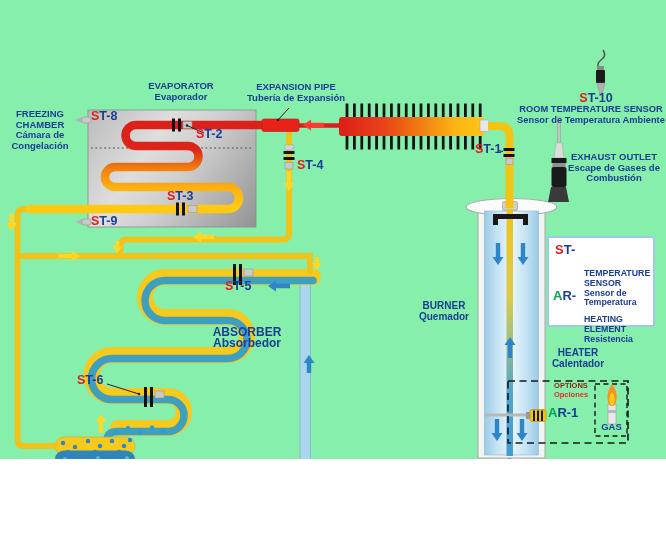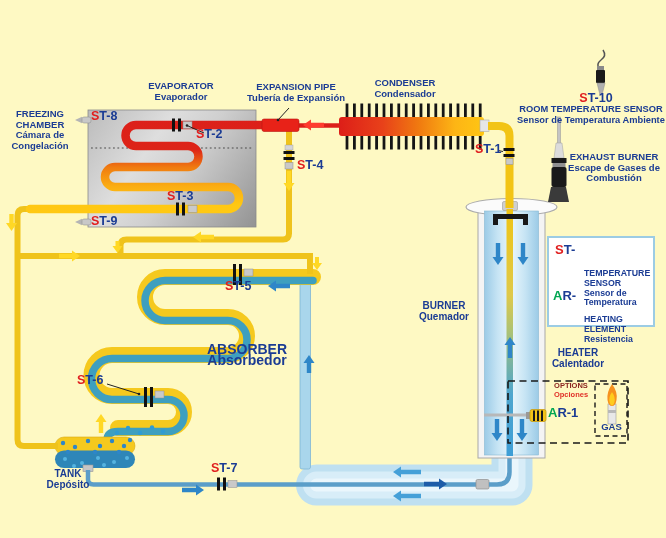--- a/index.html
+++ b/index.html
@@ -1,16 +1,16 @@
 <!DOCTYPE html>
 <html><head>
 <meta charset="utf-8">
 <style>
   html,body{margin:0;padding:0;background:#ffffff;}
-  #stage{position:relative;width:666px;height:538px;background:#fef9c3;overflow:hidden;
+  #stage{position:relative;width:666px;height:459px;background:#86efac;overflow:hidden;
          font-family:"Liberation Sans",sans-serif;}
   #diagram{position:absolute;left:0;top:0;}
   .lbl{position:absolute;color:#1B3C94;font-weight:bold;font-size:9.5px;line-height:10.5px;
        text-align:center;white-space:normal;}
   .lbl .en,.lbl .es{width:100%;}
   .st{position:absolute;color:#1B3C94;font-weight:bold;font-size:12.5px;line-height:13px;text-align:center;}
   .st::first-letter{color:#E02020;}
   .ar{position:absolute;color:#1B3C94;font-weight:bold;font-size:13px;line-height:13px;}
   .ar::first-letter{color:#00A651;}
   .legend-prefix-st{position:absolute;color:#1B3C94;font-weight:bold;font-size:13px;}
@@ -288,41 +288,37 @@
 </svg>
 
 <div class="lbl" style="left:128px;top:81px;width:106px">
   <div class="en">EVAPORATOR</div>
   <div class="es">Evaporador</div>
 </div>
 <div class="lbl" style="left:238px;top:82px;width:116px">
   <div class="en">EXPANSION PIPE</div>
   <div class="es">Tubería de Expansión</div>
 </div>
-<div class="lbl" style="left:353px;top:78px;width:104px">
-  <div class="en">CONDENSER</div>
-  <div class="es">Condensador</div>
-</div>
 <div class="lbl" style="left:2px;top:109px;width:76px">
   <div class="en">FREEZING CHAMBER</div>
   <div class="es">Cámara de Congelación</div>
 </div>
 <div class="lbl" style="left:516px;top:104px;width:150px;font-size:9.3px">
   <div class="en">ROOM TEMPERATURE SENSOR</div>
   <div class="es">Sensor de Temperatura Ambiente</div>
 </div>
 <div class="lbl" style="left:566px;top:152px;width:96px">
-  <div class="en">EXHAUST BURNER</div>
+  <div class="en">EXHAUST OUTLET</div>
   <div class="es">Escape de Gases de Combustión</div>
 </div>
 <div class="lbl" style="left:399px;top:301px;width:90px;font-size:10px">
   <div class="en">BURNER</div>
   <div class="es">Quemador</div>
 </div>
-<div class="lbl" style="left:197px;top:344px;width:100px;font-size:14px">
+<div class="lbl" style="left:197px;top:327px;width:100px;font-size:12px">
   <div class="en">ABSORBER</div>
   <div class="es">Absorbedor</div>
 </div>
 <div class="lbl" style="left:30px;top:469px;width:76px;font-size:10px">
   <div class="en">TANK</div>
   <div class="es">Depósito</div>
 </div>
 <div class="lbl" style="left:534px;top:348px;width:88px;font-size:10px">
   <div class="en">HEATER</div>
   <div class="es">Calentador</div>

